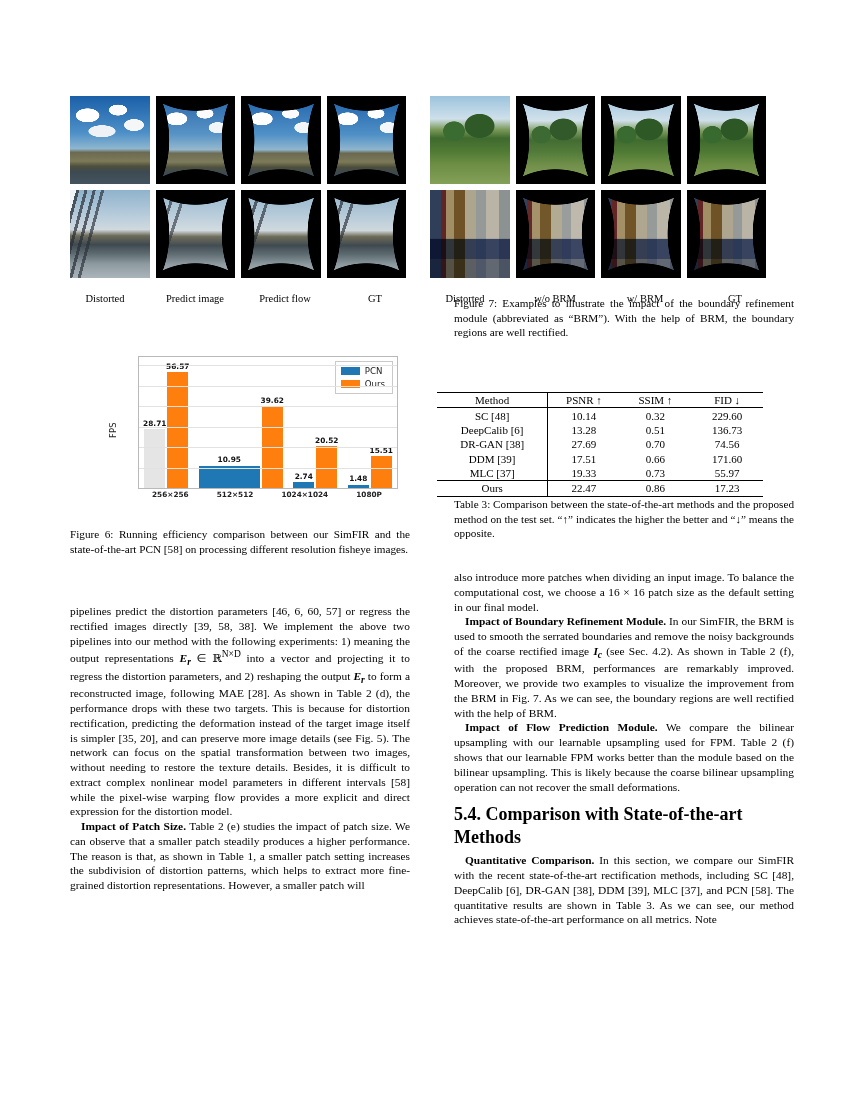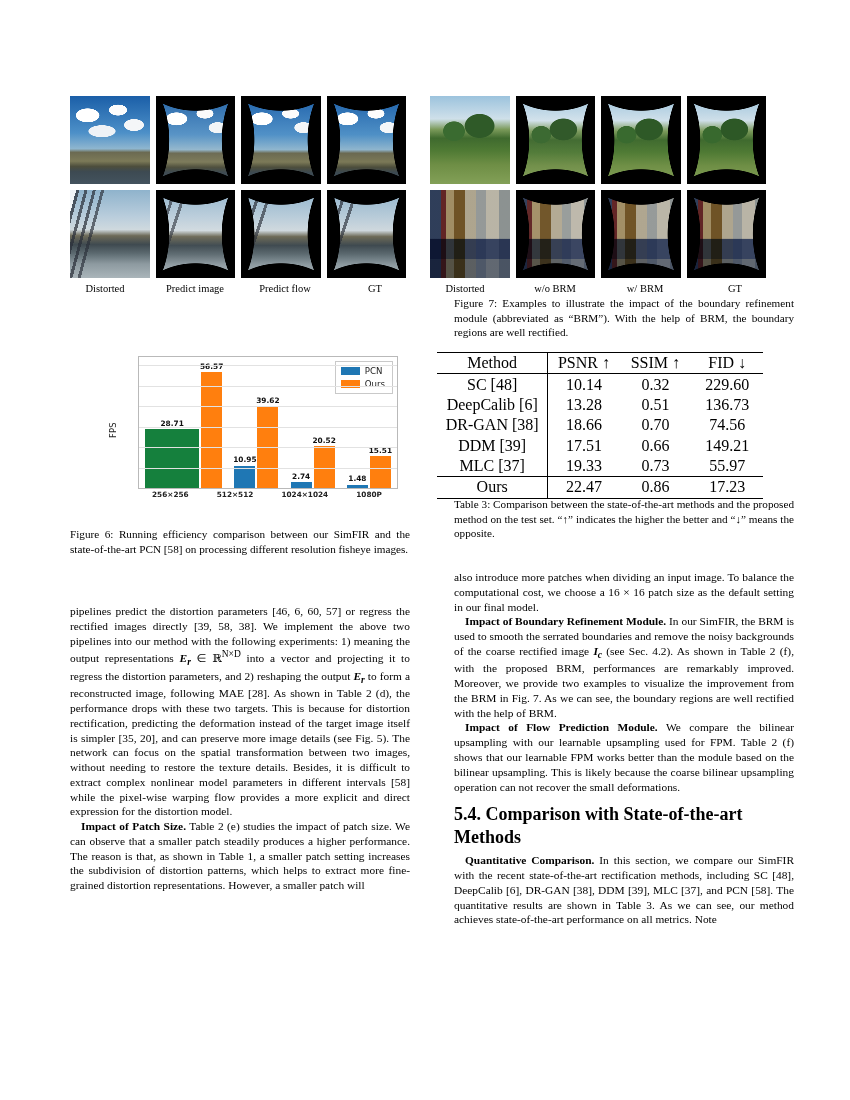--- a/index.html
+++ b/index.html
@@ -42,21 +42,21 @@
     -webkit-mask-composite: source-in;
     mask-image:
       radial-gradient(ellipse 120% 78% at 50% -32%, transparent 0 62%, #000 63%),
       radial-gradient(ellipse 120% 78% at 50% 132%, transparent 0 62%, #000 63%),
       radial-gradient(ellipse 78% 120% at -32% 50%, transparent 0 62%, #000 63%),
       radial-gradient(ellipse 78% 120% at 132% 50%, transparent 0 62%, #000 63%);
     mask-composite: intersect;
   }
   .panel.warp.soft .img { filter:blur(0.35px) saturate(0.95); }
 
-  .collabels { display:flex; gap:20px; margin-top:5px; }
+  .collabels { display:flex; gap:20px; margin-top:15px; }
   .collabel {
     width:79.5px; text-align:center;
     font-size:10.5px; font-family:"Liberation Serif", serif;
   }
 
   .caption {
     font-size:11.2px; line-height:1.30;
     text-align:justify; text-justify:inter-word;
     margin:0;
   }
@@ -123,21 +123,21 @@
     border:1px solid #c9c9c9; background:#fff;
     padding:4px 7px 4px 5px;
     display:flex; flex-direction:column; gap:3px;
   }
   .legitem { display:flex; align-items:center; gap:5px; }
   .swatch { width:19px; height:8px; }
   .legtext { font-family:"DejaVu Sans", sans-serif; font-size:8.6px; color:#222; }
 
   
   .tablewrap { position:absolute; left:437px; top:352px; width:326px; }
-  table.t3 { border-collapse:collapse; width:100%; font-size:16px; }
+  table.t3 { border-collapse:collapse; width:100%; font-size:11px;margin-top:40px; }
   table.t3 td, table.t3 th { padding:1.2px 0; text-align:center; font-weight:normal; }
   .rule-top td { border-top:1.1px solid #000; }
   .hdr td { border-bottom:0.7px solid #000; }
   .rule-mid td { border-top:0.7px solid #000; }
   .rule-bot td { border-bottom:1.1px solid #000; }
   .vsep { border-right:0.7px solid #000; }
   .b { font-weight:bold; }
   .c-method { width:34%; }
   .c-num { width:22%; }
 </style>
@@ -272,29 +272,29 @@
 
   <div class="col col-right" style="top:296px;">
     <p class="caption">Figure 7: Examples to illustrate the impact of the boundary refinement module (abbreviated as “BRM”). With the help of BRM, the boundary regions are well rectified.</p>
   </div>
 
   <div class="chartwrap">
     <div class="chart-ylabel">FPS</div>
     <div class="plot" id="plot">
       <div class="groups" id="groups">
           <div class="group">
-            <div class="bar" style="height: 58.7658px; background: #15803d; padding-left: 33px;">
+            <div class="bar" style="height: 58.7658px; background: #e5e5e5;">
               <span class="vlab">28.71</span>
             </div>
             <div class="bar" style="height: 115.792px; background: rgb(255, 127, 14);">
               <span class="vlab">56.57</span>
             </div>
           </div>
           <div class="group">
-            <div class="bar" style="height: 22.4133px; background: rgb(31, 119, 180);">
+            <div class="bar" style="height: 22.4133px; background: rgb(31, 119, 180); padding-left: 40px;">
               <span class="vlab">10.95</span>
             </div>
             <div class="bar" style="height: 81.0972px; background: rgb(255, 127, 14);">
               <span class="vlab">39.62</span>
             </div>
           </div>
           <div class="group">
             <div class="bar" style="height: 5.60844px; background: rgb(31, 119, 180);">
               <span class="vlab">2.74</span>
             </div>
@@ -357,29 +357,29 @@
             <td class="c-num">229.60</td>
           </tr>
           <tr>
             <td class="c-method vsep">DeepCalib [6]</td>
             <td class="c-num">13.28</td>
             <td class="c-num">0.51</td>
             <td class="c-num">136.73</td>
           </tr>
           <tr>
             <td class="c-method vsep">DR-GAN [38]</td>
-            <td class="c-num">18.66</td>
+            <td class="c-num">27.69</td>
             <td class="c-num">0.70</td>
             <td class="c-num">74.56</td>
           </tr>
           <tr>
             <td class="c-method vsep">DDM [39]</td>
             <td class="c-num">17.51</td>
             <td class="c-num">0.66</td>
-            <td class="c-num">149.21</td>
+            <td class="c-num">171.60</td>
           </tr>
           <tr>
             <td class="c-method vsep">MLC [37]</td>
             <td class="c-num">19.33</td>
             <td class="c-num">0.73</td>
             <td class="c-num">55.97</td>
           </tr>
           <tr class="rule-mid rule-bot">
             <td class="c-method vsep b">Ours</td>
             <td class="c-num b">22.47</td>

